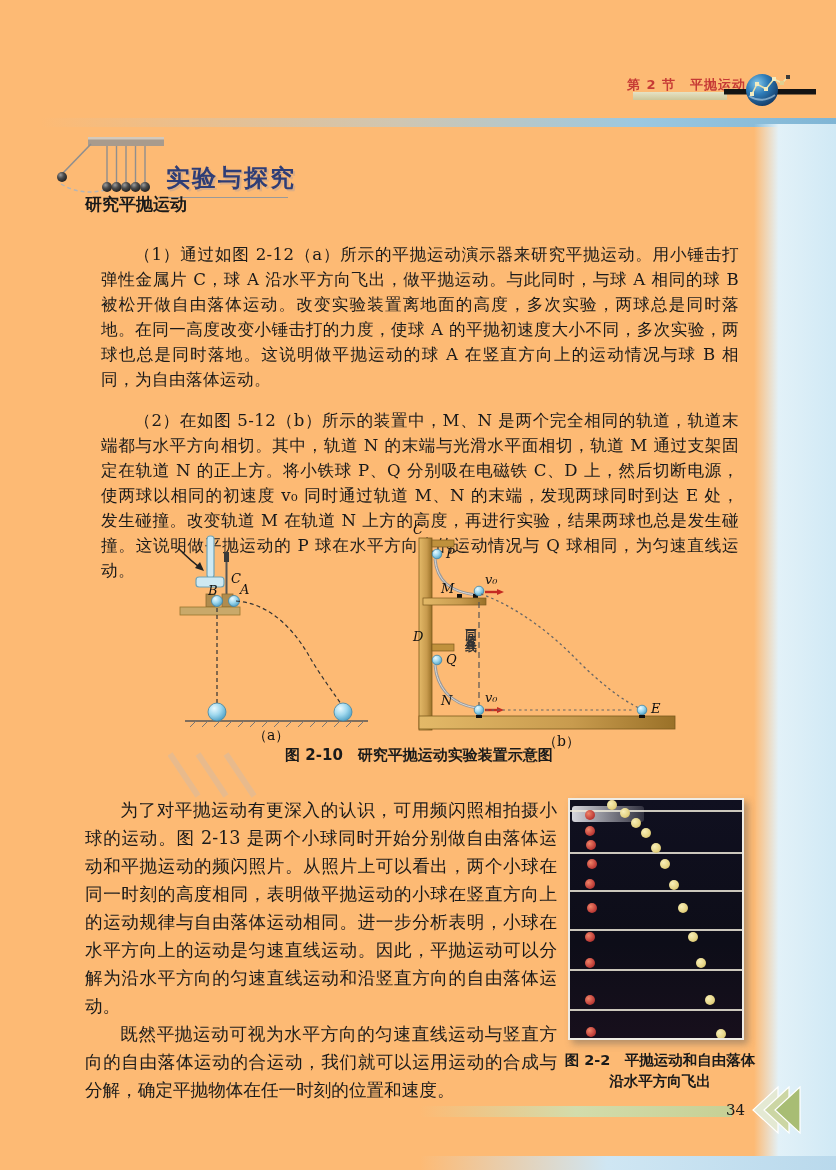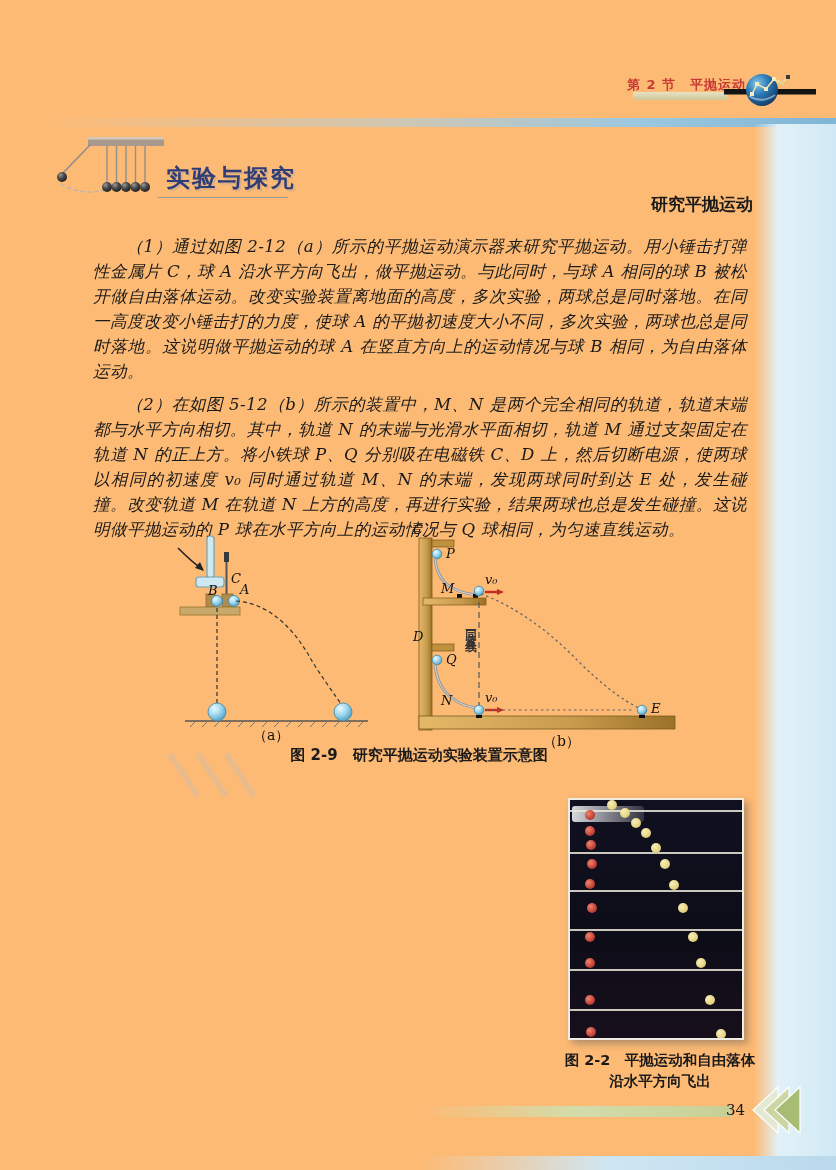--- a/index.html
+++ b/index.html
@@ -18,25 +18,25 @@
            background:linear-gradient(to right,rgba(226,242,250,0),#e2f1f8 30%,#d0e9f5);}
   .bottom-band{left:420px;top:1156px;width:416px;height:14px;
            background:linear-gradient(to right,rgba(200,226,243,0),#cfe6f3 45%,#b9d9ec);}
 
   
   .badge-title{left:158px;top:162px;font-family:"DejaVu Sans","Liberation Sans",sans-serif;
            font-size:24px;font-weight:900;color:#2e3d76;letter-spacing:2px;
            text-shadow:2px 2px 0 rgba(140,145,175,.28);margin-left:8px;}
   .badge-underline{left:158px;top:197px;width:130px;height:1px;background:#9a9a9a;}
 
-  .subtitle{left:85px;top:193px;width:668px;text-align:right;font-size:17px;font-weight:bold;}
+  .subtitle{left:85px;top:193px;width:668px;text-align:left;font-size:17px;font-weight:bold;}
 
   .body-text{left:85px;top:226px;width:670px;font-size:16.6px;line-height:25px;
              text-align:justify;letter-spacing:.4px;}
-  .body-text p{margin:8px;text-indent:2em;font-style:italic;}
+  .body-text p{margin:16px;text-indent:2em;}
 
   .col-text{left:85px;top:796px;width:472px;font-size:17.6px;line-height:28px;text-align:justify;}
   .col-text p{margin:0;text-indent:2em;}
 
   .fig-caption{left:85px;top:746px;width:668px;text-align:center;font-size:15px;font-weight:bold;
                font-family:"DejaVu Sans","Liberation Sans",sans-serif;}
 
   .vert-note{left:462px;top:620px;width:16px;height:84px;writing-mode:vertical-rl;
              font-size:11.5px;font-weight:bold;letter-spacing:3px;color:#333;}
 
@@ -240,27 +240,29 @@
 
     <line x1="81" y1="190" x2="229" y2="190" stroke="#666" stroke-width="1.2" stroke-dasharray="2.5 3"></line>
     <circle cx="237" cy="190" r="4.8" fill="url(#bblue2)" stroke="#3f85a8" stroke-width=".8"></circle>
     <rect x="234" y="195" width="6" height="3" fill="#111"></rect>
     <text class="var" x="246" y="193">E</text>
     <text class="small-lab" x="138" y="226">（b）</text>
   </svg>
 
   <div class="abs vert-note">同一竖直线</div>
 
-  <div class="abs fig-caption">图 2-9　研究平抛运动实验装置示意图</div>
+  <div class="abs fig-caption">图 2-10　研究平抛运动实验装置示意图</div>
 
   <svg class="abs scan-mark" viewBox="0 0 90 56">
     <path d="M2 2 L30 44 M30 2 L58 44 M58 2 L86 44" stroke="#b9bcc4" stroke-width="6" fill="none"></path>
   </svg>
 
   <div class="abs col-text">
+    <p>为了对平抛运动有更深入的认识，可用频闪照相拍摄小球的运动。图 2-13 是两个小球同时开始分别做自由落体运动和平抛运动的频闪照片。从照片上可以看出，两个小球在同一时刻的高度相同，表明做平抛运动的小球在竖直方向上的运动规律与自由落体运动相同。进一步分析表明，小球在水平方向上的运动是匀速直线运动。因此，平抛运动可以分解为沿水平方向的匀速直线运动和沿竖直方向的自由落体运动。</p>
+    <p>既然平抛运动可视为水平方向的匀速直线运动与竖直方向的自由落体运动的合运动，我们就可以运用运动的合成与分解，确定平抛物体在任一时刻的位置和速度。</p>
   </div>
 
   <div class="abs photo">
     <div style="position:absolute;inset:0;overflow:hidden;">
       <div class="flashblur"></div>
     <div class="hline" style="top: 10px;"></div>
         <div class="hline" style="top: 52px;"></div>
         <div class="hline" style="top: 90px;"></div>
         <div class="hline" style="top: 129px;"></div>
         <div class="hline" style="top: 169px;"></div>

